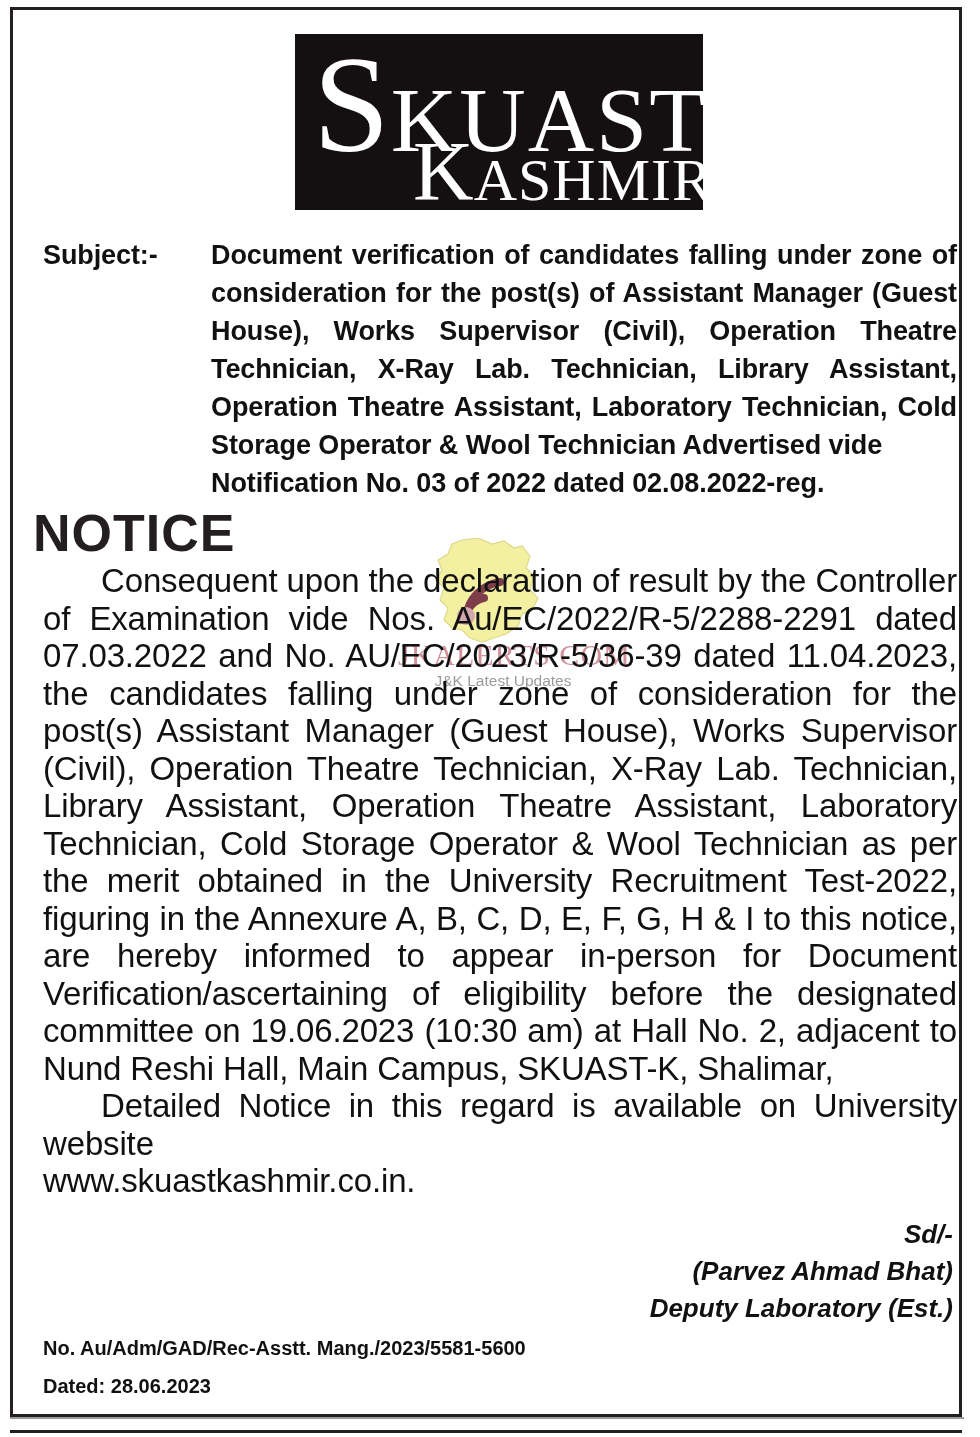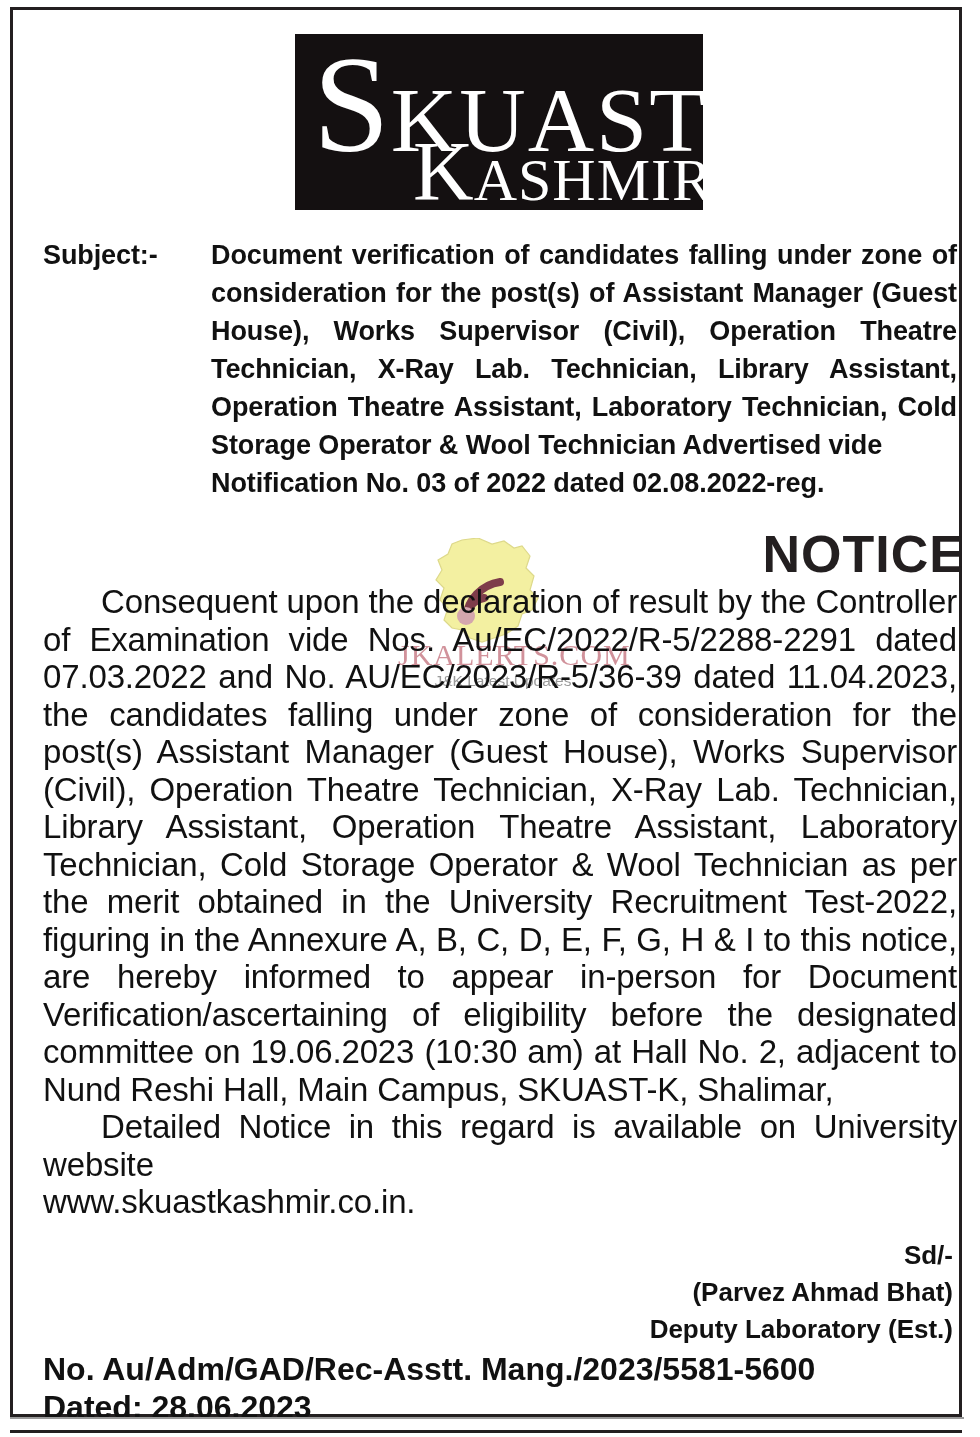--- a/index.html
+++ b/index.html
@@ -139,26 +139,26 @@
     display: inline-block;
     width: 168px;
     text-indent: 0;
   }
   .subject-block .lastline {
     text-align: left;
   }
 
   
   .notice-heading {
-    text-align: right;
+    text-align: left;
     font-size: 52px;
     font-weight: bold;
     letter-spacing: 1px;
     line-height: 58px;
-    margin-top: 23px;
+    margin-top: 2px;
     position: relative;
     z-index: 3;
     color: #231f20;
   }
 
   
   .body-block {
     padding: 0 8px 0 10px;
     font-size: 33px;
     line-height: 37.5px;
@@ -174,24 +174,25 @@
   }
 
   
   .sign-block {
     margin-top: 16px;
     padding-right: 12px;
     text-align: right;
     font-size: 26px;
     font-weight: bold;
     line-height: 37px;
+    font-style: italic;
   }
   .footer-block {
     padding-left: 10px;
-    font-size: 32px;
+    font-size: 20px;
     font-weight: bold;
     line-height: 38px;
     margin-top: 2px;
   }
 
   
   .watermark {
     position: absolute;
     left: 398px;
     top: 538px;

